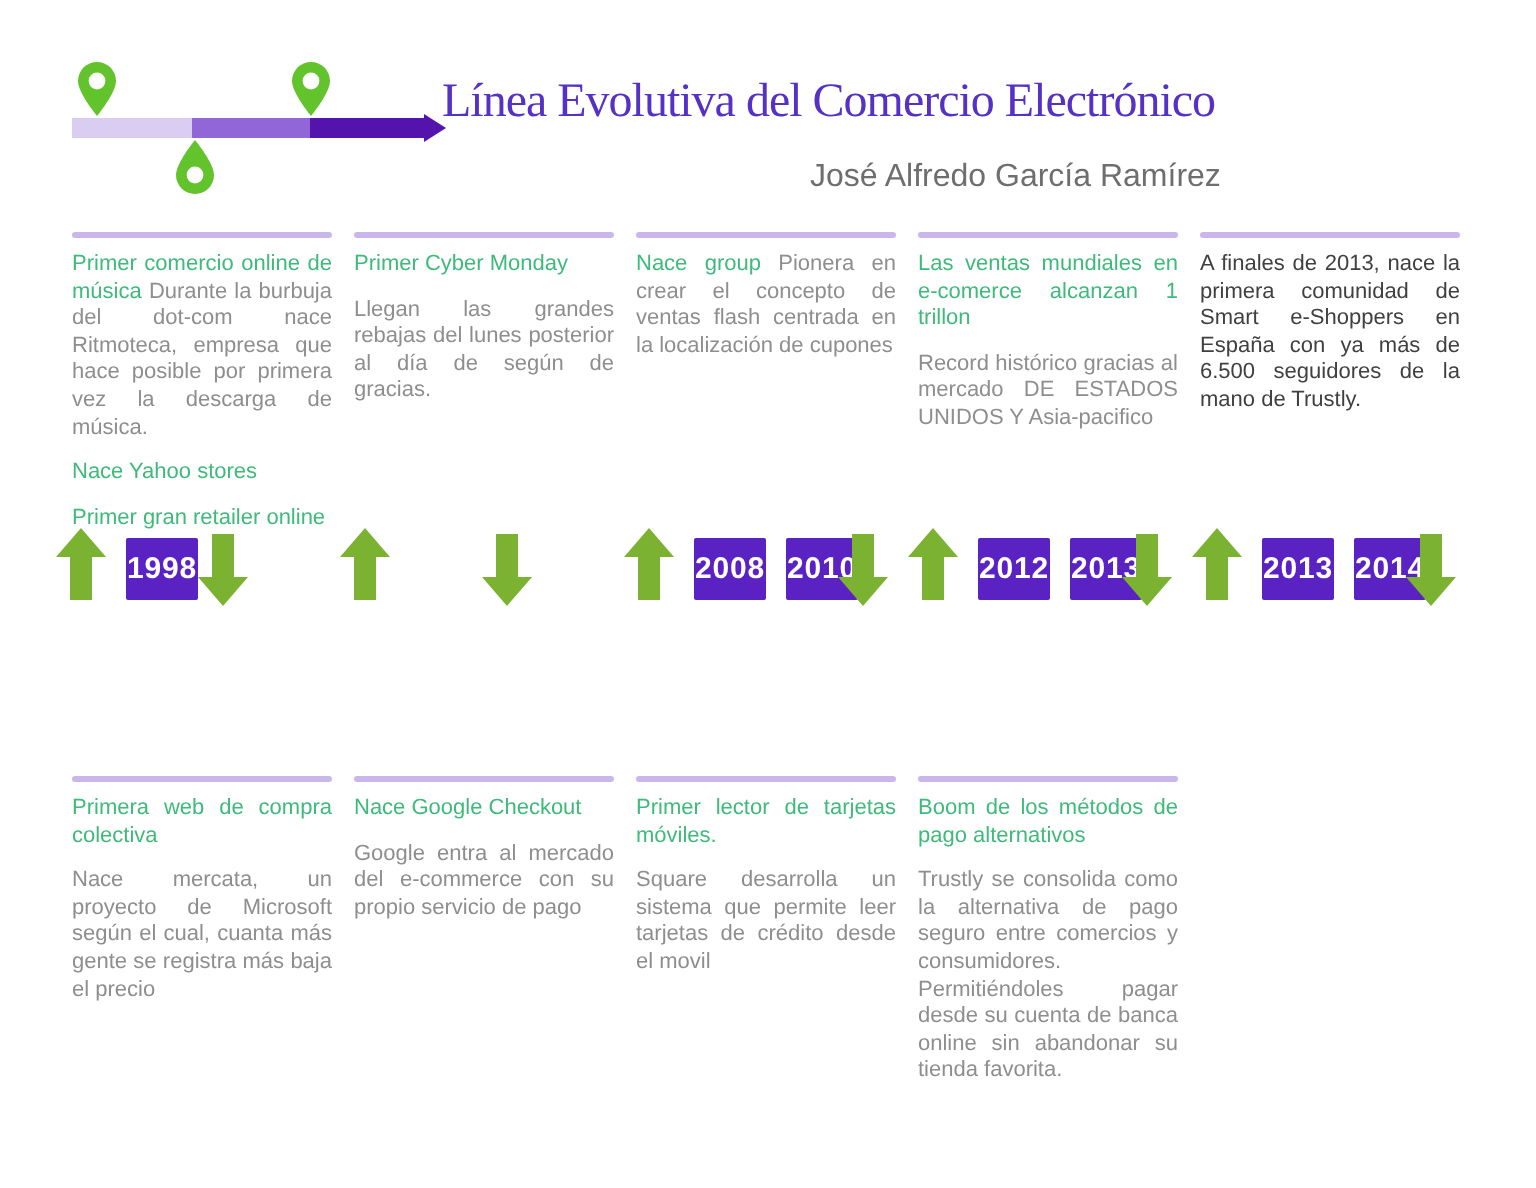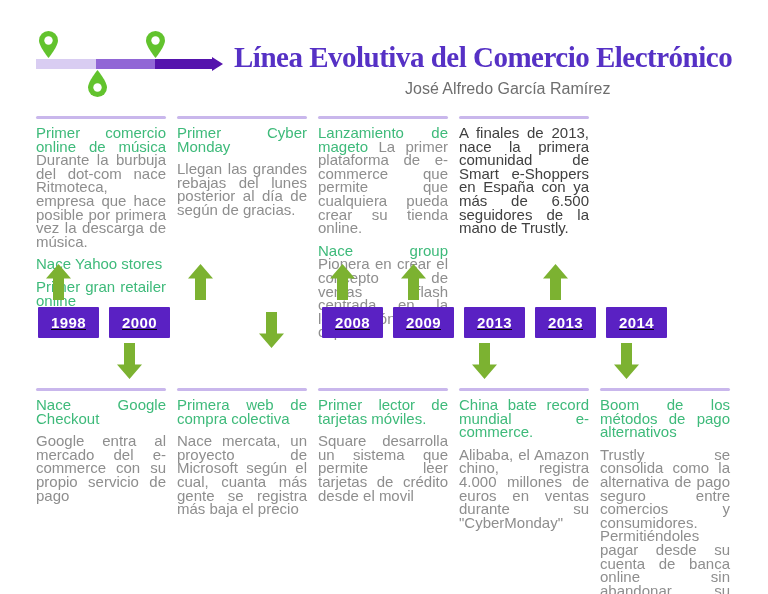--- a/index.html
+++ b/index.html
@@ -21,42 +21,42 @@
   .bar-tip{position:absolute;left:176px;top:31px;width:0;height:0;
            border-top:7px solid transparent;border-bottom:7px solid transparent;
            border-left:11px solid var(--bar-dark);}
   .pin{position:absolute;width:21px;height:27px;}
   .pin svg{display:block;}
   .pin path{fill:var(--pin-green);}
   .pin.p1{left:2px;top:5px;}
   .pin.p2{left:109px;top:5px;}
   .pin.p3{left:51px;top:44px;transform:scaleY(-1);}
 
-  .title{position:absolute;left:234px;top:22px;width:522px;
-         font-family:"Liberation Serif",serif;font-size:29px;font-weight:700;
+  .title{position:absolute;left:221px;top:22px;width:522px;
+         font-family:"Liberation Serif",serif;font-size:24px;font-weight:400;
          color:var(--title-purple);white-space:nowrap;letter-spacing:-0.5px;}
   .author{position:absolute;left:405px;top:80px;width:260px;text-align:left;
           font-size:16px;color:#6e6e6e;}
 
   
   .cols{position:absolute;left:36px;width:694px;display:grid;
         grid-template-columns:repeat(5,1fr);gap:11px;}
   .cols.top{top:116px;}
   .cols.bottom{top:388px;}
   .divider{height:3px;background:var(--divider-purple);border-radius:2px;margin-bottom:7px;}
-  .block{margin:0 0 9px 0;font-size:15px;line-height:13.6px;text-align:justify;
+  .block{margin:0 0 9px 0;font-size:11px;line-height:13.6px;text-align:justify;
          color:var(--body-gray);}
   .block:last-child{margin-bottom:0;}
   .block .green{color:var(--green-heading);}
   .block.dark{color:var(--body-dark);margin-top:4px;}
   .block.tight{margin-top:-9px;}
 
   
   .timeline{position:absolute;left:38px;top:262px;width:700px;display:flex;gap:10px;}
-  .slot{width:61px;display:flex;flex-direction:column;align-items:center;text-decoration:underline;}
+  .slot{width:61px;display:flex;flex-direction:row;align-items:center;}
   .arrow-area{height:45px;display:flex;justify-content:center;box-sizing:border-box;
               transform:translateX(-10px);}
   .arrow-area.up{align-items:flex-end;padding-bottom:7px;}
   .arrow-area.down{align-items:flex-start;padding-top:5px;}
   .arrow-area svg{display:block;}
   .arrow-area path{fill:var(--arrow-green);}
   .year-box{width:100%;height:31px;background:var(--box-purple);color:#ffffff;
             font-weight:bold;font-size:15px;letter-spacing:0.4px;
             display:flex;align-items:center;justify-content:center;border-radius:1px;}
 </style>
@@ -102,46 +102,47 @@
         <p class="block"><span class="green">Nace Yahoo stores</span></p>
         <p class="block"><span class="green">Primer gran retailer online</span></p>
       </div>
       <div>
         <div class="divider"></div>
         <p class="block"><span class="green">Primer Cyber Monday</span></p>
         <p class="block"><span>Llegan las grandes rebajas del lunes posterior al día de según de gracias.</span></p>
       </div>
       <div>
         <div class="divider"></div>
-        <p class="block"><span class="green">Lanzamiento de mageto</span> <span>La primer plataforma de e-commerce que permite que cualquiera pueda crear su tienda online.</span></p>
         <p class="block"><span class="green">Nace group</span> <span>Pionera en crear el concepto de ventas flash centrada en la localización de cupones</span></p>
       </div>
       <div>
         <div class="divider"></div>
+        <p class="block"><span class="green">Las ventas mundiales en e-comerce alcanzan 1 trillon</span></p>
+        <p class="block"><span>Record histórico gracias al mercado DE ESTADOS UNIDOS Y Asia-pacifico</span></p>
+      </div>
+      <div>
+        <div class="divider"></div>
         <p class="block dark"><span>A finales de 2013, nace la primera comunidad de Smart e-Shoppers en España con ya más de 6.500 seguidores de la mano de Trustly.</span></p>
       </div>
     </div>
 
   <div class="timeline" id="timeline">
       <div class="slot">
         <div class="arrow-area up">
           <svg width="25" height="36" viewBox="0 0 25 36">
             <path d="M12.5 0 L25 14.5 L18 14.5 L18 36 L7 36 L7 14.5 L0 14.5 Z"></path>
           </svg>
         </div>
         <div class="year-box">
           <span>1998</span>
         </div>
         <div class="arrow-area down"></div>
       </div>
       <div class="slot">
         <div class="arrow-area up"></div>
-        <div class="year-box">
-          <span>2000</span>
-        </div>
         <div class="arrow-area down">
           <svg width="25" height="36" viewBox="0 0 25 36" style="transform: scaleY(-1);">
             <path d="M12.5 0 L25 14.5 L18 14.5 L18 36 L7 36 L7 14.5 L0 14.5 Z"></path>
           </svg>
         </div>
       </div>
       <div class="slot">
         <div class="arrow-area up">
           <svg width="25" height="36" viewBox="0 0 25 36">
             <path d="M12.5 0 L25 14.5 L18 14.5 L18 36 L7 36 L7 14.5 L0 14.5 Z"></path>
@@ -162,27 +163,38 @@
           <svg width="25" height="36" viewBox="0 0 25 36">
             <path d="M12.5 0 L25 14.5 L18 14.5 L18 36 L7 36 L7 14.5 L0 14.5 Z"></path>
           </svg>
         </div>
         <div class="year-box">
           <span>2008</span>
         </div>
         <div class="arrow-area down"></div>
       </div>
       <div class="slot">
-        <div class="arrow-area up">
-          <svg width="25" height="36" viewBox="0 0 25 36">
-            <path d="M12.5 0 L25 14.5 L18 14.5 L18 36 L7 36 L7 14.5 L0 14.5 Z"></path>
-          </svg>
-        </div>
-        <div class="year-box">
-          <span>2009</span>
+        <div class="arrow-area up"></div>
+        <div class="year-box">
+          <span>2010</span>
+        </div>
+        <div class="arrow-area down">
+          <svg width="25" height="36" viewBox="0 0 25 36" style="transform: scaleY(-1);">
+            <path d="M12.5 0 L25 14.5 L18 14.5 L18 36 L7 36 L7 14.5 L0 14.5 Z"></path>
+          </svg>
+        </div>
+      </div>
+      <div class="slot">
+        <div class="arrow-area up">
+          <svg width="25" height="36" viewBox="0 0 25 36">
+            <path d="M12.5 0 L25 14.5 L18 14.5 L18 36 L7 36 L7 14.5 L0 14.5 Z"></path>
+          </svg>
+        </div>
+        <div class="year-box">
+          <span>2012</span>
         </div>
         <div class="arrow-area down"></div>
       </div>
       <div class="slot">
         <div class="arrow-area up"></div>
         <div class="year-box">
           <span>2013</span>
         </div>
         <div class="arrow-area down">
           <svg width="25" height="36" viewBox="0 0 25 36" style="transform: scaleY(-1);">
@@ -208,39 +220,34 @@
         </div>
         <div class="arrow-area down">
           <svg width="25" height="36" viewBox="0 0 25 36" style="transform: scaleY(-1);">
             <path d="M12.5 0 L25 14.5 L18 14.5 L18 36 L7 36 L7 14.5 L0 14.5 Z"></path>
           </svg>
         </div>
       </div>
     </div>
 
   <div class="cols bottom" id="bottom-columns">
+      <div>
+        <div class="divider"></div>
+        <p class="block"><span class="green">Primera web de compra colectiva</span></p>
+        <p class="block"><span>Nace mercata, un proyecto de Microsoft según el cual, cuanta más gente se registra más baja el precio</span></p>
+      </div>
       <div>
         <div class="divider"></div>
         <p class="block"><span class="green">Nace Google Checkout</span></p>
         <p class="block"><span>Google entra al mercado del e-commerce con su propio servicio de pago</span></p>
       </div>
       <div>
         <div class="divider"></div>
-        <p class="block"><span class="green">Primera web de compra colectiva</span></p>
-        <p class="block"><span>Nace mercata, un proyecto de Microsoft según el cual, cuanta más gente se registra más baja el precio</span></p>
-      </div>
-      <div>
-        <div class="divider"></div>
         <p class="block"><span class="green">Primer lector de tarjetas móviles.</span></p>
         <p class="block"><span>Square desarrolla un sistema que permite leer tarjetas de crédito desde el movil</span></p>
-      </div>
-      <div>
-        <div class="divider"></div>
-        <p class="block"><span class="green">China bate record mundial e-commerce.</span></p>
-        <p class="block"><span>Alibaba, el Amazon chino, registra 4.000 millones de euros en ventas durante su "CyberMonday"</span></p>
       </div>
       <div>
         <div class="divider"></div>
         <p class="block"><span class="green">Boom de los métodos de pago alternativos</span></p>
         <p class="block"><span>Trustly se consolida como la alternativa de pago seguro entre comercios y consumidores.</span></p>
         <p class="block tight"><span>Permitiéndoles pagar desde su cuenta de banca online sin abandonar su tienda favorita.</span></p>
       </div>
     </div>
 
 </div>

